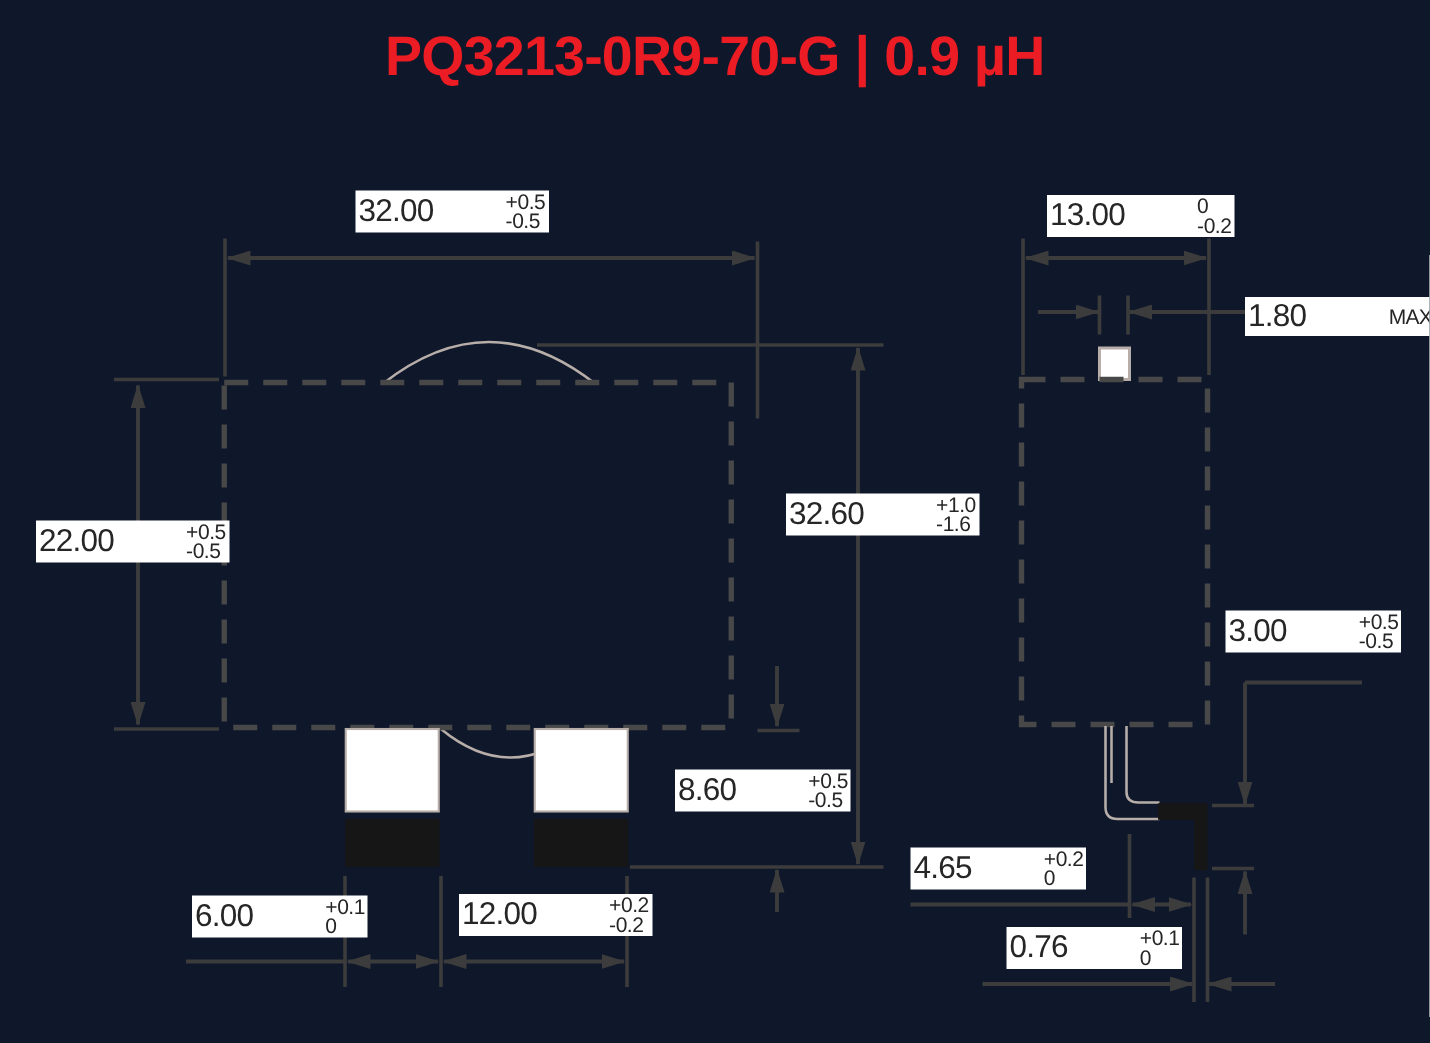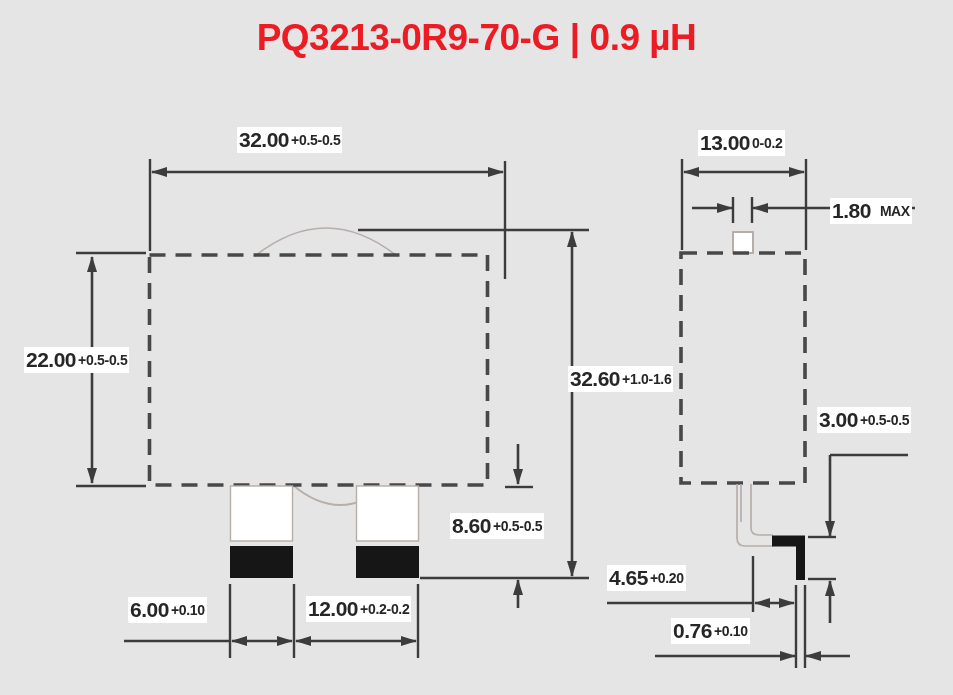--- a/index.html
+++ b/index.html
@@ -1,44 +1,45 @@
 <!DOCTYPE html>
 <html><head>
 <meta charset="utf-8">
 <style>
   html,body{margin:0;padding:0;background:#ffffff;}
   #canvas{
     position:relative;
     width:953px;height:695px;
-    background:#e5e5e5;
+    background:#0f172a;
     font-family:"Liberation Sans", sans-serif;
     overflow:hidden;
   }
   #title{
     position:absolute;left:0;top:16px;width:953px;
     text-align:center;
     font-size:37px;line-height:44px;
     font-weight:700;letter-spacing:-0.5px;
     color:#ec1c24;
     white-space:nowrap;
   }
   #title .sep{padding:0 10px;}
   svg.art{position:absolute;left:0;top:0;}
   .dim-label{
     position:absolute;
     display:flex;align-items:center;
     white-space:nowrap;
-    color:#262626;font-weight:700;letter-spacing:-0.5px;
+    color:#262626;font-weight:400;letter-spacing:-0.5px;
     background:#ffffff;padding:1px 2px;
     line-height:24px;
+    gap:46px;
   }
   .dim-label .val{font-size:21px;}
   .dim-label .suffix{font-size:14px;margin-left:9px;}
   .dim-label .tol{
-    display:flex;flex-direction:row;justify-content:center;
+    display:flex;flex-direction:column;justify-content:center;
     font-size:14px;line-height:13px;margin-left:2px;
     letter-spacing:-0.3px;
   }
 </style>
 </head>
 <body>
 
 <div id="canvas">
 
   <div id="title">
@@ -139,21 +140,21 @@
   </div>
 
   <div class="dim-label" style="left:24px;top:347px;">
     <span class="val">22.00</span>
     <span class="tol">
       <span>+0.5</span>
       <span>-0.5</span>
     </span>
   </div>
 
-  <div class="dim-label" style="left:524px;top:366px;margin-left:44px;">
+  <div class="dim-label" style="left:524px;top:329px;">
     <span class="val">32.60</span>
     <span class="tol">
       <span>+1.0</span>
       <span>-1.6</span>
     </span>
   </div>
 
   <div class="dim-label" style="left:450px;top:513px;">
     <span class="val">8.60</span>
     <span class="tol">

